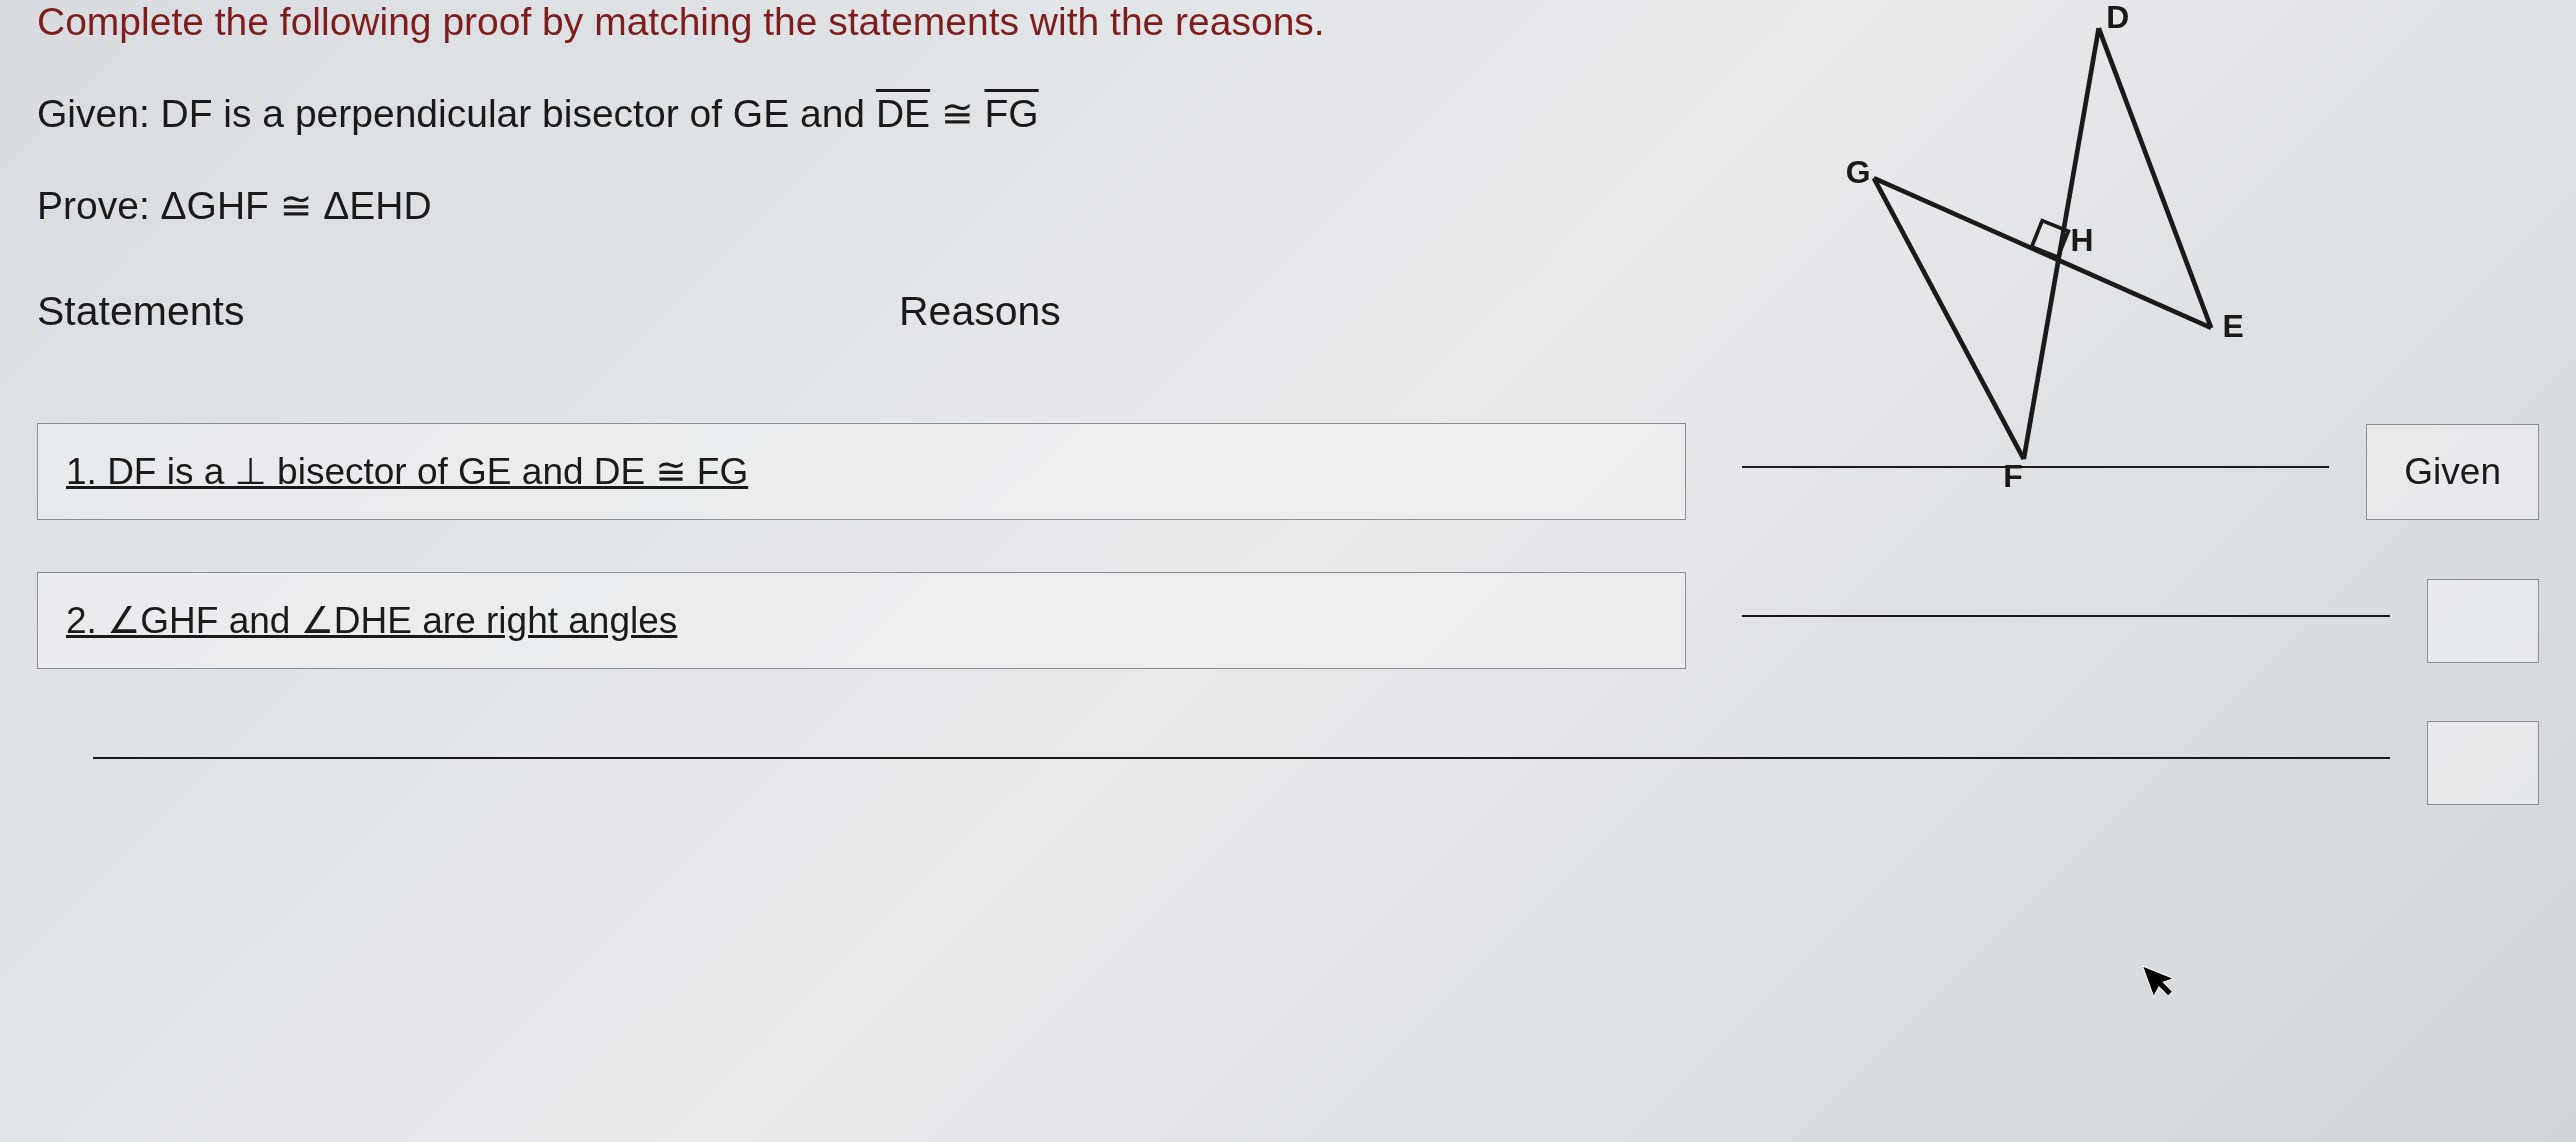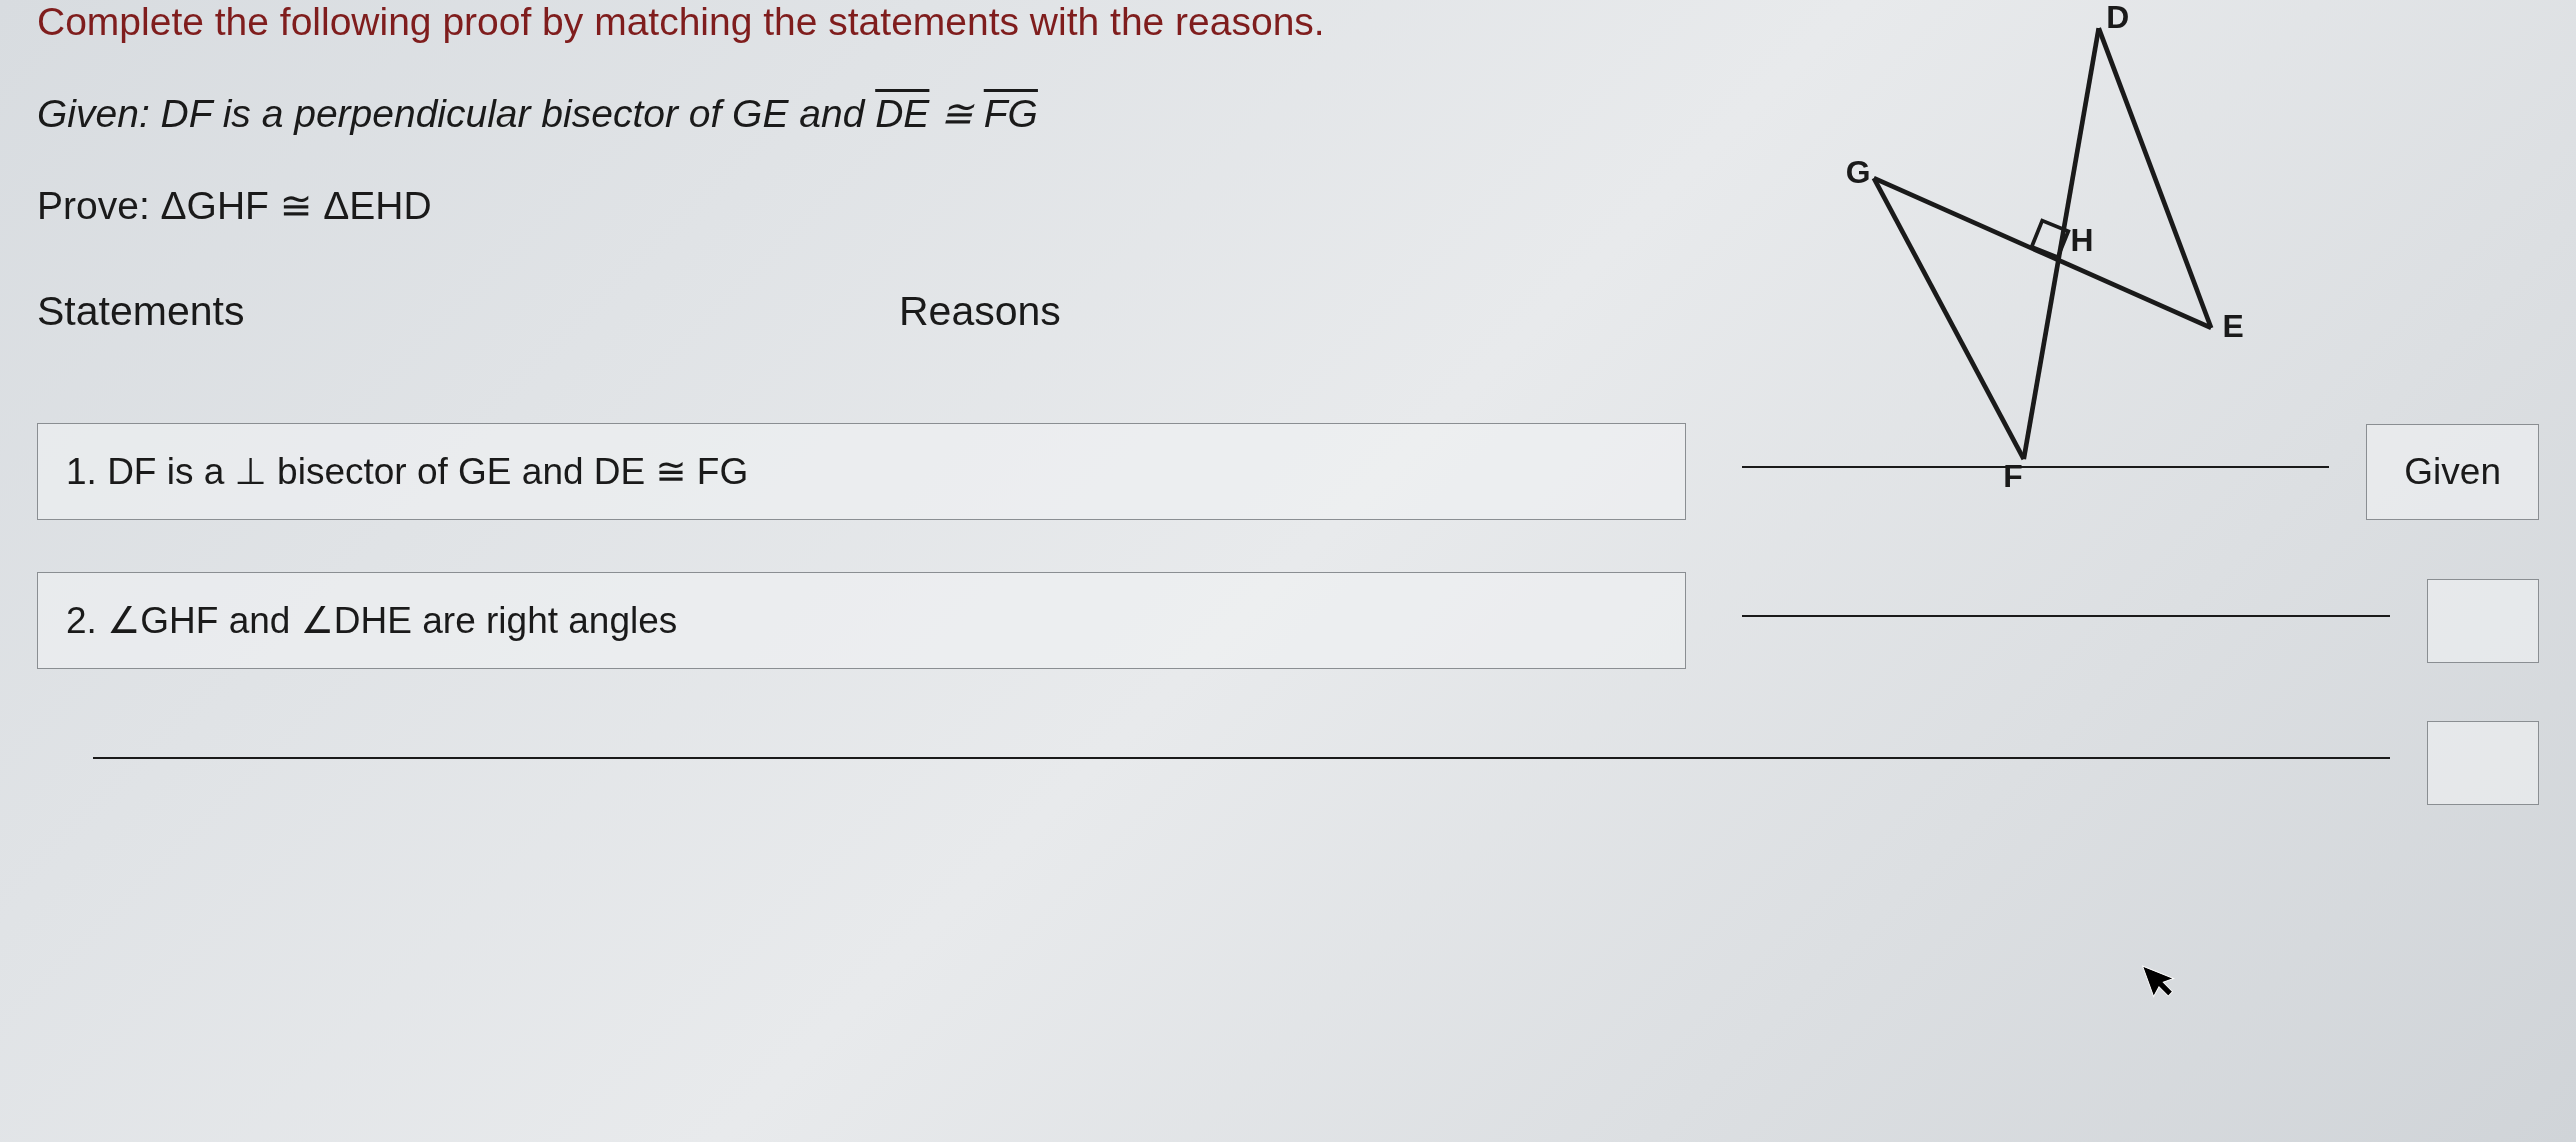--- a/index.html
+++ b/index.html
@@ -23,21 +23,20 @@
       font-size: 39px;
       font-weight: 500;
       margin-top: 0;
       margin-bottom: 47px;
       color: #7f1d1d;
     }
     .given {
       font-size: 39px;
       margin-bottom: 47px;
       color: #1a1a1a;
-      font-style: italic;
     }
     .prove {
       font-size: 39px;
       margin-bottom: 60px;
       color: #1a1a1a;
     }
     .overline {
       text-decoration: overline;
       text-decoration-thickness: 2.8px;
     }
@@ -59,20 +58,21 @@
       margin-bottom: 52px;
       font-size: 37px;
     }
     .statement-box {
       width: 1649px;
       border: 1.9px solid #8a8e92;
       background: rgba(240, 242, 244, 0.6);
       padding: 26px 28px;
       font-size: 37px;
       color: #1a1a1a;
+      text-decoration: underline;
     }
     .line {
       flex: 1;
       border-bottom: 2.8px solid #1a1a1a;
       margin: 0 37px 9.4px 56px;
       min-width: 525px;
     }
     .reason-box {
       border: 1.9px solid #8a8e92;
       background: rgba(240, 242, 244, 0.6);

